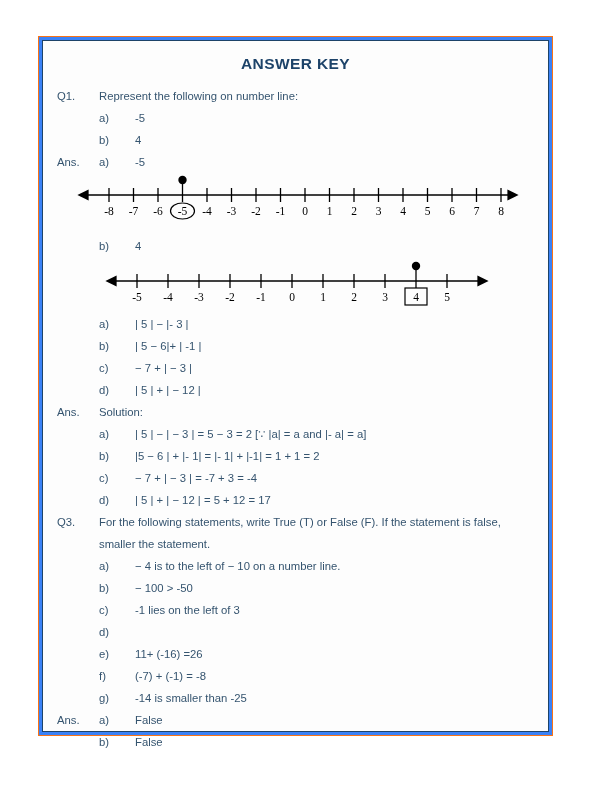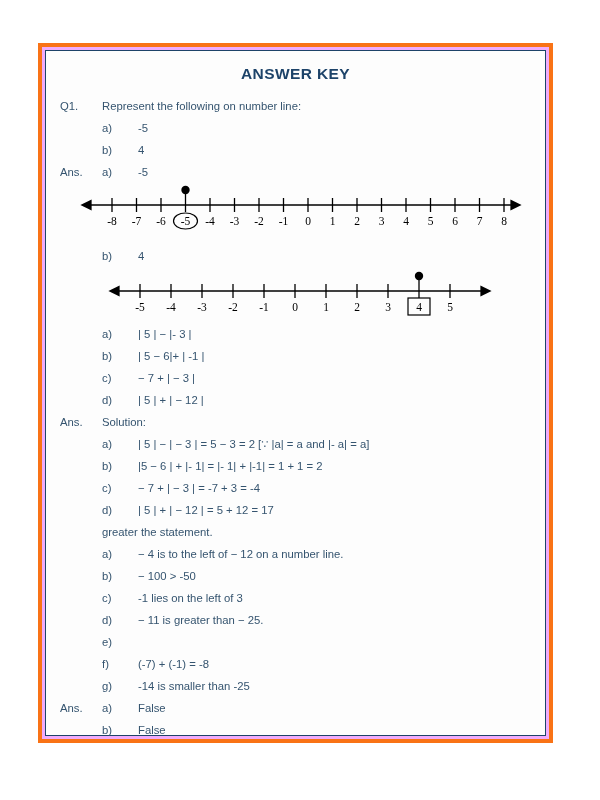--- a/index.html
+++ b/index.html
@@ -18,26 +18,26 @@
     position: relative;
     width: 600px;
     height: 800px;
     background: #ffffff;
   }
 
   
   #frame-outer {
     position: absolute;
     left: 38px;
-    top: 43px;
+    top: 36px;
     width: 515px;
     height: 700px;
-    border: 4px solid #f97316;
+    border: 1px solid #f97316;
     box-sizing: border-box;
-    background: #f0abfc;
+    background: #3b82f6;
   }
   #frame-inner {
     position: absolute;
     left: 3px;
     top: 3px;
     right: 3px;
     bottom: 3px;
     border: 1px solid #1d4369;
     box-sizing: border-box;
     background: #fdfdfd;
@@ -267,47 +267,51 @@
           <div class="col-letter">c)</div>
           <div class="col-body">− 7 + | − 3 | = -7 + 3 = -4</div>
         </div>
         <div class="row">
           <div class="col-q"></div>
           <div class="col-letter">d)</div>
           <div class="col-body">| 5 | + | − 12 | = 5 + 12 = 17</div>
         </div>
 
         <div class="row">
-          <div class="col-q"></div>
-          <div class="col-body wrapline">greater the statement.</div>
-        </div>
-
-        <div class="row">
-          <div class="col-q"></div>
-          <div class="col-letter">a)</div>
-          <div class="col-body">− 4 is to the left of − 12 on a number line.</div>
+          <div class="col-q">Q3.</div>
+          <div class="col-body wrapline">For the following statements, write True (T) or False (F). If the statement is false,</div>
+        </div>
+        <div class="row">
+          <div class="col-q"></div>
+          <div class="col-body wrapline">smaller the statement.</div>
+        </div>
+
+        <div class="row">
+          <div class="col-q"></div>
+          <div class="col-letter">a)</div>
+          <div class="col-body">− 4 is to the left of − 10 on a number line.</div>
         </div>
         <div class="row">
           <div class="col-q"></div>
           <div class="col-letter">b)</div>
           <div class="col-body">− 100 &gt; -50</div>
         </div>
         <div class="row">
           <div class="col-q"></div>
           <div class="col-letter">c)</div>
           <div class="col-body">-1 lies on the left of 3</div>
         </div>
         <div class="row">
           <div class="col-q"></div>
           <div class="col-letter">d)</div>
-          <div class="col-body">− 11 is greater than − 25.</div>
         </div>
         <div class="row">
           <div class="col-q"></div>
           <div class="col-letter">e)</div>
+          <div class="col-body">11+ (-16) =26</div>
         </div>
         <div class="row">
           <div class="col-q"></div>
           <div class="col-letter">f)</div>
           <div class="col-body">(-7) + (-1) = -8</div>
         </div>
         <div class="row">
           <div class="col-q"></div>
           <div class="col-letter">g)</div>
           <div class="col-body">-14 is smaller than -25</div>

